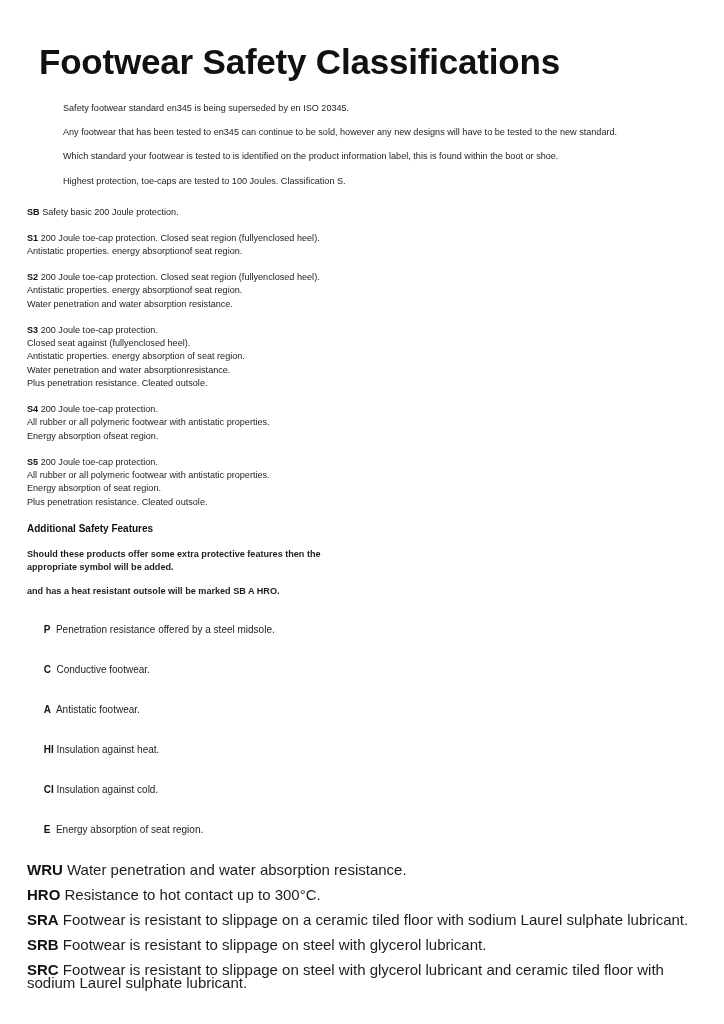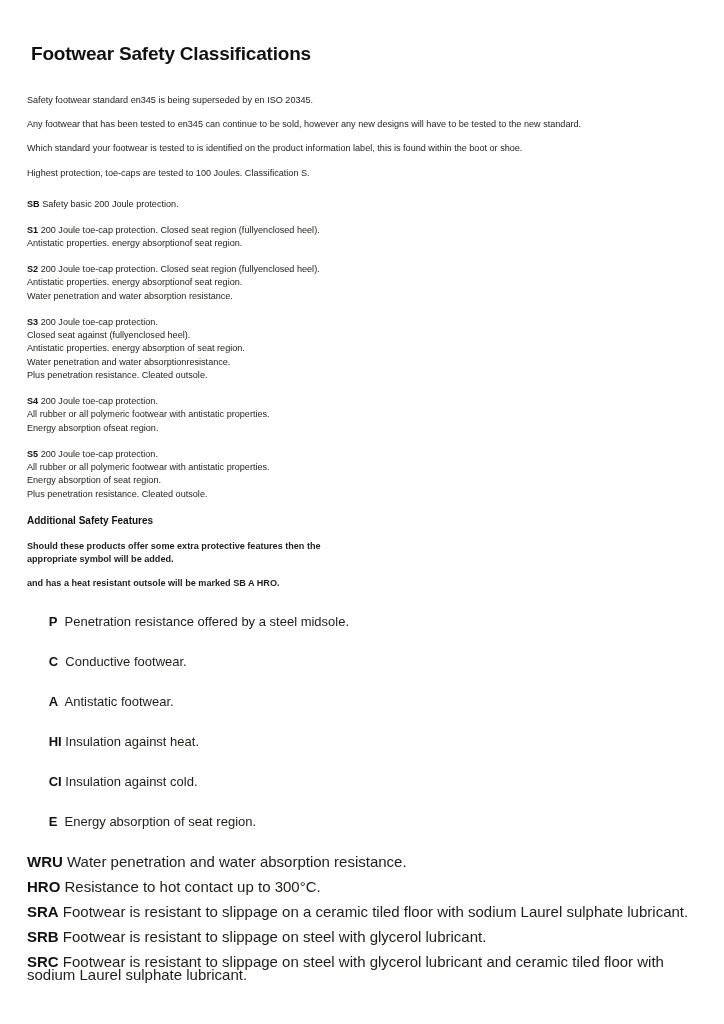--- a/index.html
+++ b/index.html
@@ -20,23 +20,23 @@
     width: 724px;
     height: 1024px;
     background: #ffffff;
     box-sizing: border-box;
     padding: 0 26px 0 27px;
     overflow: hidden;
   }
 
   
   .doc-title {
-    margin: 4px;
+    margin: 12px;
     padding-top: 34px;
-    font-size: 19px;
+    font-size: 35px;
     line-height: 31px;
     font-weight: 700;
     letter-spacing: -0.2px;
     color: #111111;
   }
 
   
   .para {
     font-size: 9.1px;
     line-height: 13.4px;
@@ -46,20 +46,21 @@
   .intro-list {
     margin: 0;
     padding: 0;
     list-style: none;
   }
   .intro-list > li {
     margin: 0 0 10.8px 0;
   }
   .intro-block {
     margin-top: 25px;
+    margin-left: 36px;
   }
 
   
   .class-list {
     margin: 0;
     padding: 0;
     list-style: none;
     margin-top: 18px;
   }
   .class-item {
@@ -97,21 +98,21 @@
   }
 
   
   .abbr-list {
     margin: 0;
     padding: 0;
     list-style: none;
     margin-top: 11px;
   }
   .abbr-row {
-    font-size: 13px;
+    font-size: 10px;
     line-height: 13.3px;
     color: #1d1d1a;
     white-space: pre;
   }
   .abbr-row .code {
     font-weight: 700;
   }
 
   
   .def-list {

